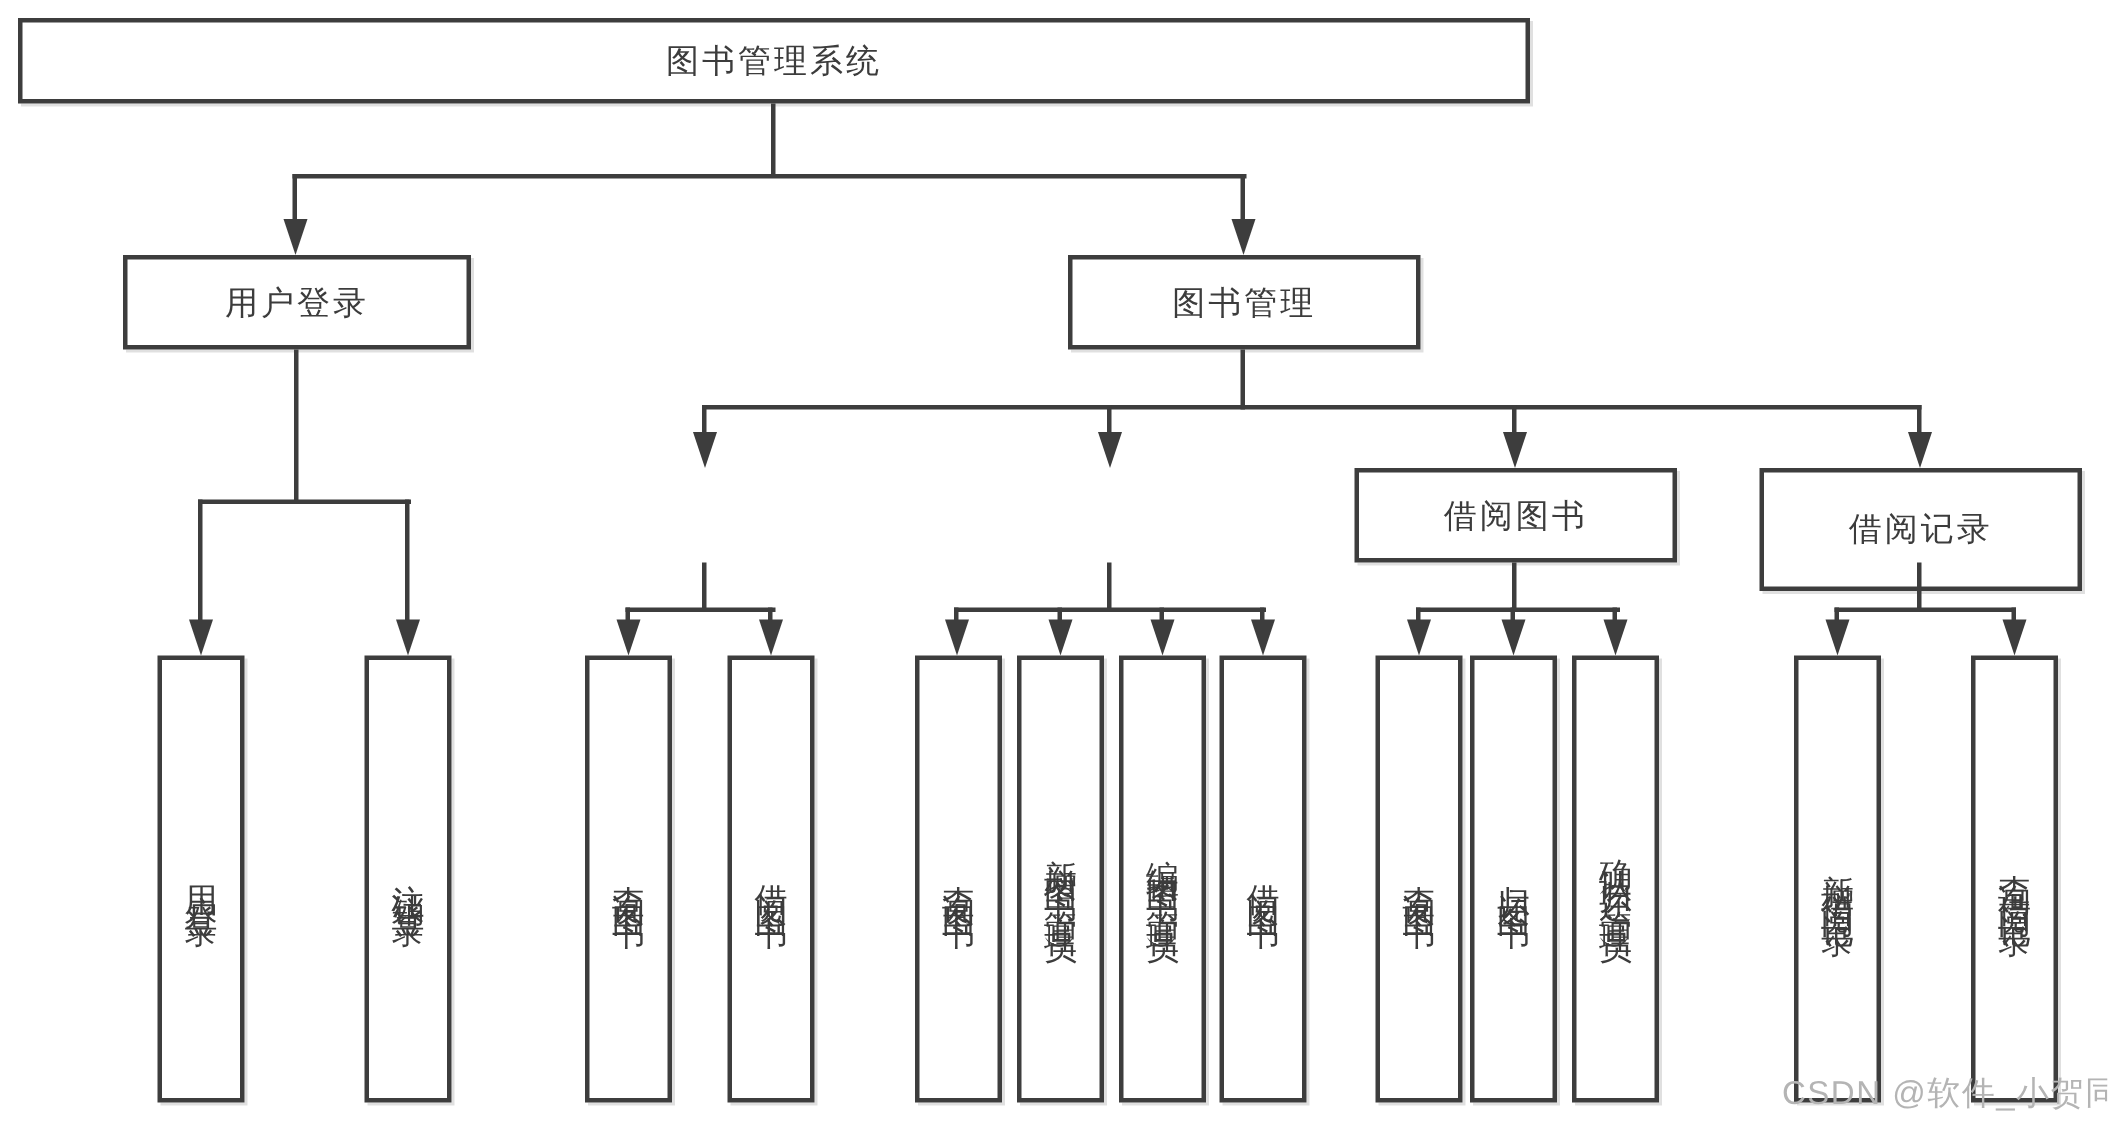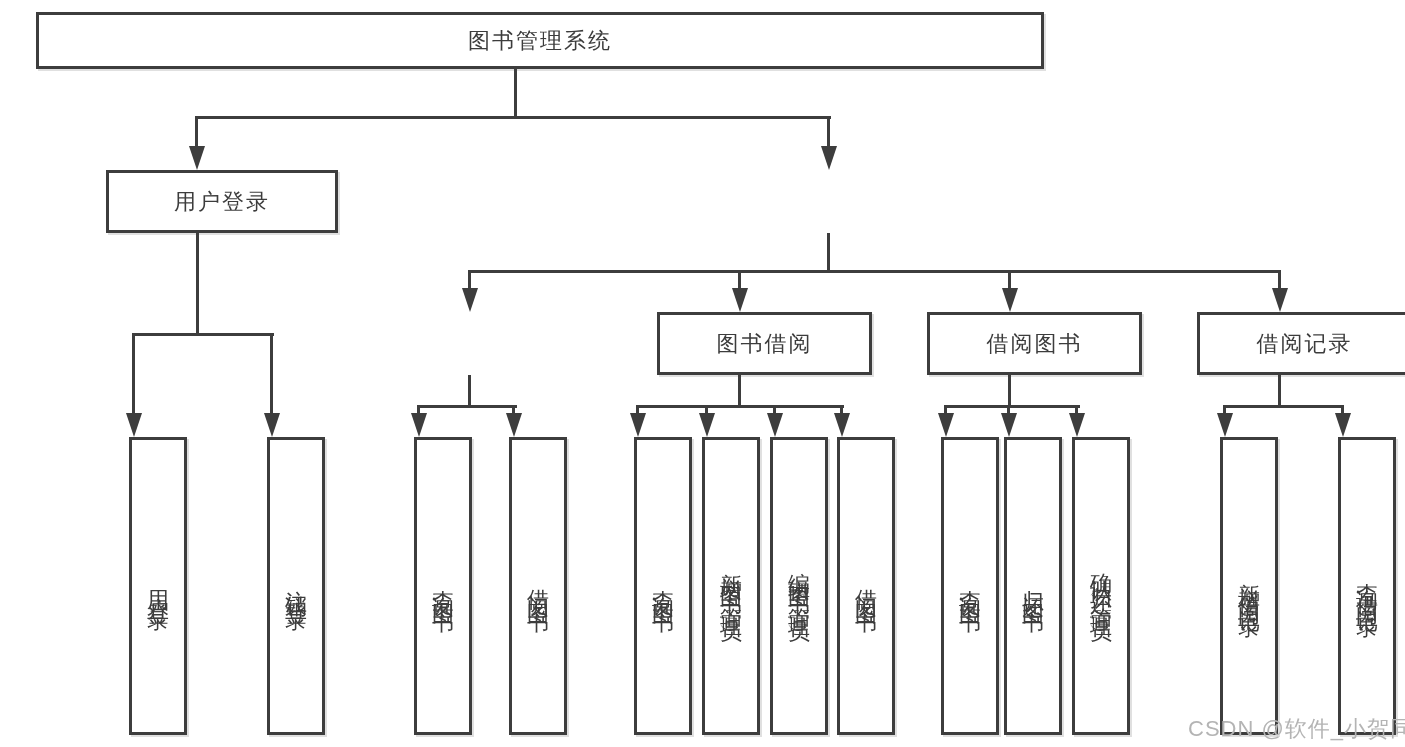--- a/index.html
+++ b/index.html
@@ -15,21 +15,20 @@
     overflow:hidden;
   }
   .node{
     position:absolute;
     box-sizing:border-box;
     background:#ffffff;
     border:3px solid var(--line);
     display:flex;align-items:center;justify-content:center;
     color:var(--text);
     box-shadow:2px 2px 0 rgba(0,0,0,0.12);
-    margin-left:24px;
   }
   .node .hlabel{
     font-size:22px;
     letter-spacing:2px;
     white-space:nowrap;
   }
   .node .vlabel{
     writing-mode:vertical-rl;
     text-orientation:mixed;
     font-size:22px;
@@ -60,28 +59,28 @@
 
 <div class="canvas">
 
   <div class="node" style="left:12px;top:12px;width:1008px;height:57px">
     <span class="hlabel">图书管理系统</span>
   </div>
 
   <div class="node" style="left:82px;top:170px;width:232px;height:63px">
     <span class="hlabel">用户登录</span>
   </div>
+  <div class="node" style="left:712px;top:170px;width:235px;height:63px">
+    <span class="hlabel">图书管理</span>
+  </div>
 
-  <div class="node" style="left:633px;top:312px;width:215px;height:63px">
-    <span class="hlabel">图书借阅</span>
-  </div>
   <div class="node" style="left:903px;top:312px;width:215px;height:63px">
     <span class="hlabel">借阅图书</span>
   </div>
-  <div class="node" style="left:1173px;top:312px;width:215px;height:63px">
+  <div class="node" style="left:1173px;top:312px;width:215px;height:82px">
     <span class="hlabel">借阅记录</span>
   </div>
 
   <div class="node" style="left:105px;top:437px;width:58px;height:298px">
     <span class="vlabel">用户登录</span>
   </div>
   <div class="node" style="left:243px;top:437px;width:58px;height:298px">
     <span class="vlabel">注销登录</span>
   </div>
 

